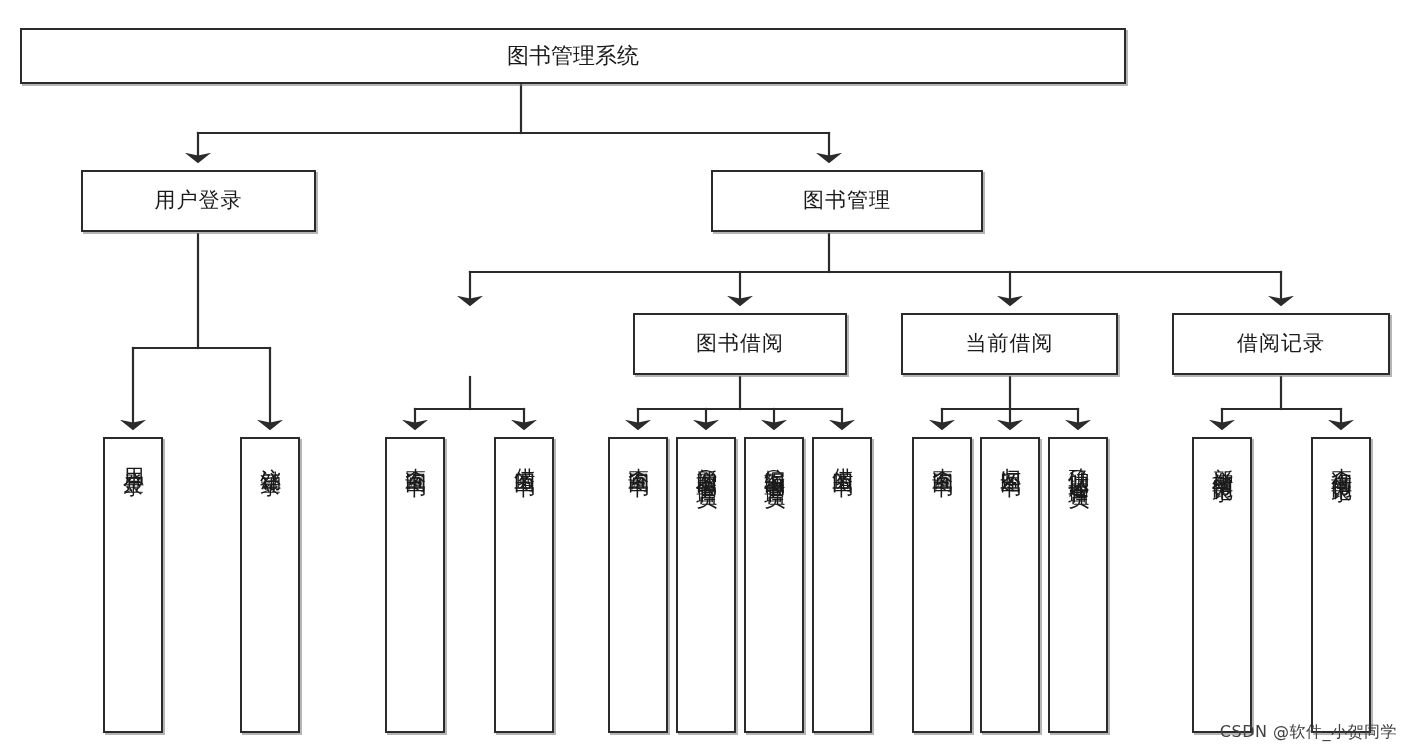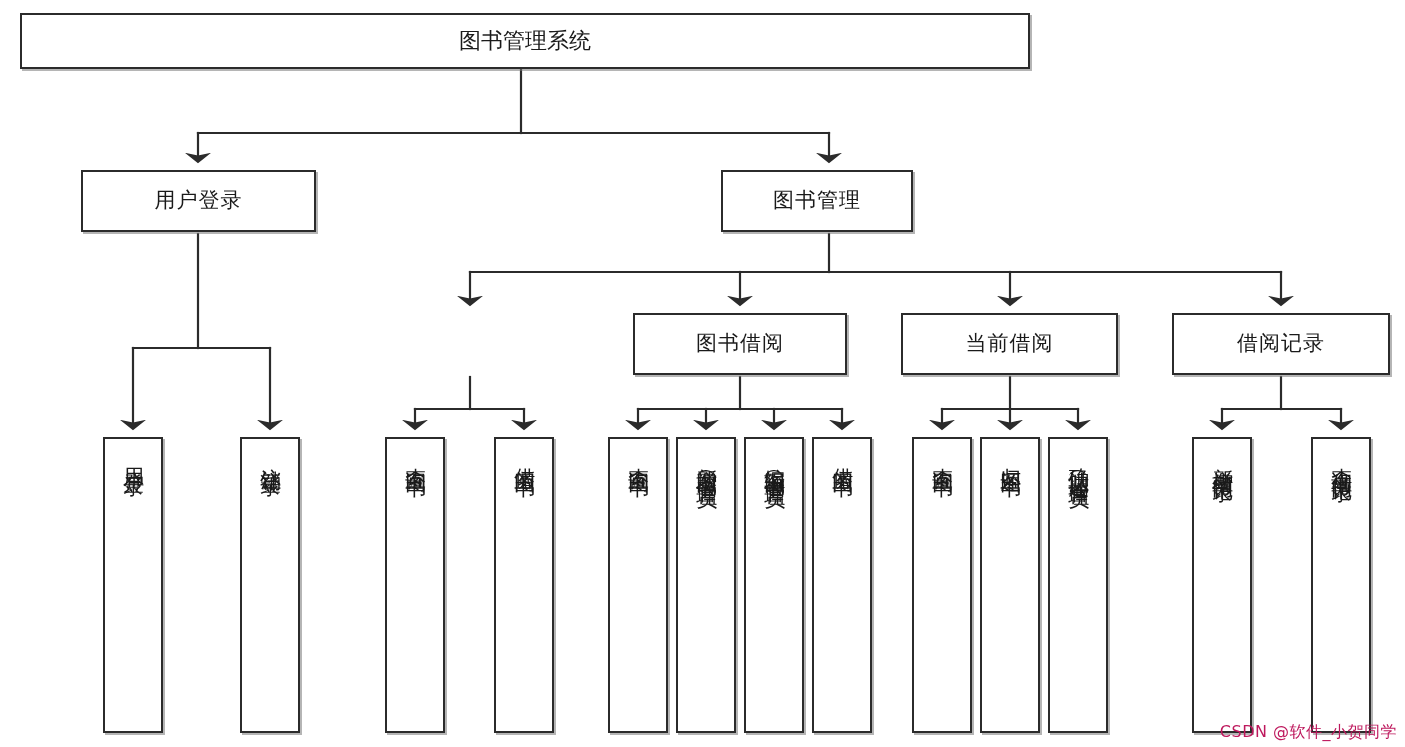--- a/index.html
+++ b/index.html
@@ -51,21 +51,21 @@
     -webkit-writing-mode:vertical-rl;
     line-height:1.02;
     letter-spacing:3px;
     white-space:nowrap;
   }
   #watermark{
     position:absolute;
     right:8px;
     bottom:4px;
     font-size:16px;
-    color:#be185d;
+    color:#404040;
     letter-spacing:.5px;
     z-index:5;
     white-space:nowrap;
   }
 </style>
 </head>
 <body>
 
 <div id="stage">
 
@@ -112,24 +112,24 @@
       <path d="M1010,409 L1010,425" marker-end="url(#arw)"></path>
       <path d="M1078,409 L1078,425" marker-end="url(#arw)"></path>
 
       <path d="M1281,377 L1281,409"></path>
       <path d="M1222,409 L1341,409"></path>
       <path d="M1222,409 L1222,425" marker-end="url(#arw)"></path>
       <path d="M1341,409 L1341,425" marker-end="url(#arw)"></path>
     </g>
   </svg>
 
-  <div class="node root" style="left:20px;top:13px;width:1010px;height:56px;">图书管理系统</div>
+  <div class="node root" style="left:20px;top:28px;width:1106px;height:56px;">图书管理系统</div>
 
   <div class="node h" style="left:81px;top:170px;width:235px;height:62px;">用户登录</div>
-  <div class="node h" style="left:711px;top:170px;width:192px;height:62px;margin-left:10px;">图书管理</div>
+  <div class="node h" style="left:711px;top:170px;width:272px;height:62px;">图书管理</div>
 
   <div class="node h" style="left:633px;top:313px;width:214px;height:62px;">图书借阅</div>
   <div class="node h" style="left:901px;top:313px;width:217px;height:62px;text-align:center;">当前借阅</div>
   <div class="node h" style="left:1172px;top:313px;width:218px;height:62px;">借阅记录</div>
 
   <div class="node leaf" style="left:103px;top:437px;width:60px;height:296px;">
     <span class="vtext">用户登录</span>
   </div>
   <div class="node leaf" style="left:240px;top:437px;width:60px;height:296px;">
     <span class="vtext">注销登录</span>

